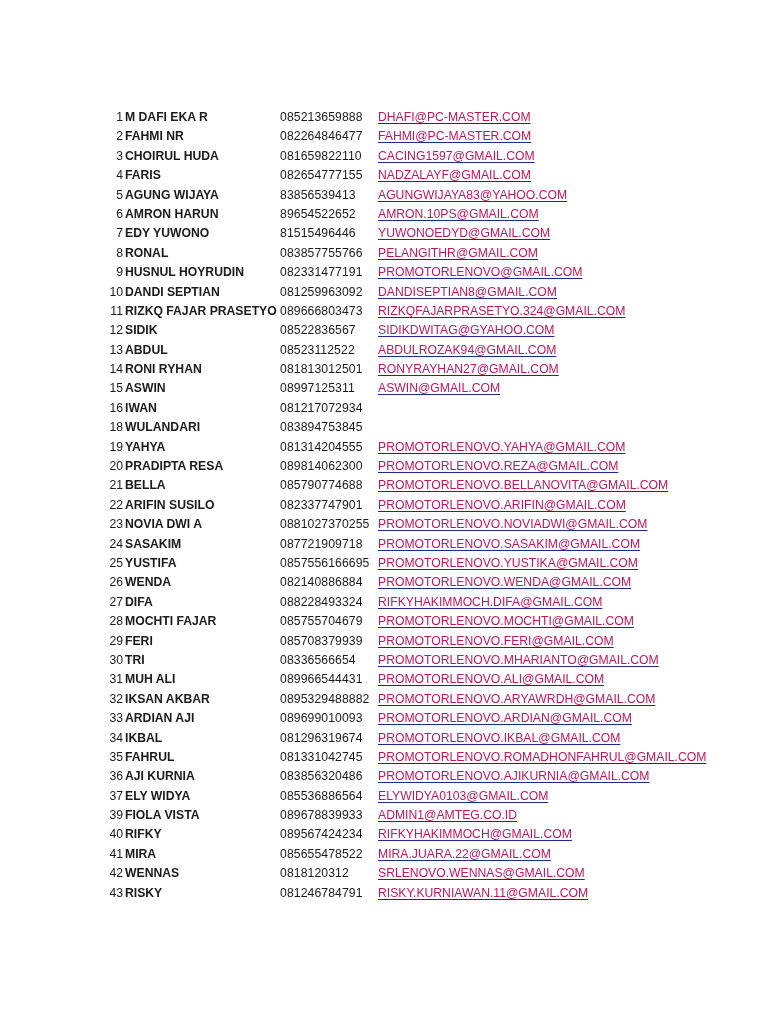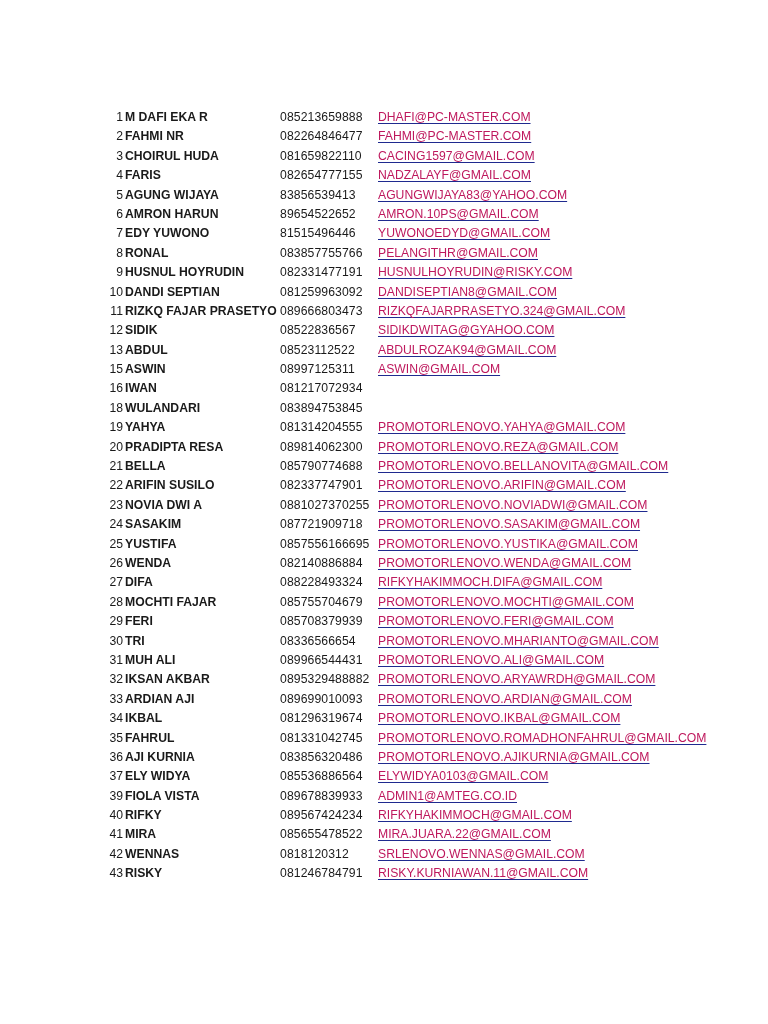--- a/index.html
+++ b/index.html
@@ -103,21 +103,21 @@
     <div class="row">
     <span class="num">8</span>
     <span class="name">RONAL</span>
     <span class="phone">083857755766</span>
     <a class="email">PELANGITHR@GMAIL.COM</a>
   </div>
     <div class="row">
     <span class="num">9</span>
     <span class="name">HUSNUL HOYRUDIN</span>
     <span class="phone">082331477191</span>
-    <a class="email">HUSNULHOYRUDIN@RISKY.COM</a>
+    <a class="email">PROMOTORLENOVO@GMAIL.COM</a>
   </div>
     <div class="row">
     <span class="num">10</span>
     <span class="name">DANDI SEPTIAN</span>
     <span class="phone">081259963092</span>
     <a class="email">DANDISEPTIAN8@GMAIL.COM</a>
   </div>
     <div class="row">
     <span class="num">11</span>
     <span class="name">RIZKQ FAJAR PRASETYO</span>
@@ -130,20 +130,26 @@
     <span class="phone">08522836567</span>
     <a class="email">SIDIKDWITAG@GYAHOO.COM</a>
   </div>
     <div class="row">
     <span class="num">13</span>
     <span class="name">ABDUL</span>
     <span class="phone">08523112522</span>
     <a class="email">ABDULROZAK94@GMAIL.COM</a>
   </div>
     <div class="row">
+    <span class="num">14</span>
+    <span class="name">RONI RYHAN</span>
+    <span class="phone">081813012501</span>
+    <a class="email">RONYRAYHAN27@GMAIL.COM</a>
+  </div>
+    <div class="row">
     <span class="num">15</span>
     <span class="name">ASWIN</span>
     <span class="phone">08997125311</span>
     <a class="email">ASWIN@GMAIL.COM</a>
   </div>
     <div class="row">
     <span class="num">16</span>
     <span class="name">IWAN</span>
     <span class="phone">081217072934</span>
   </div>

